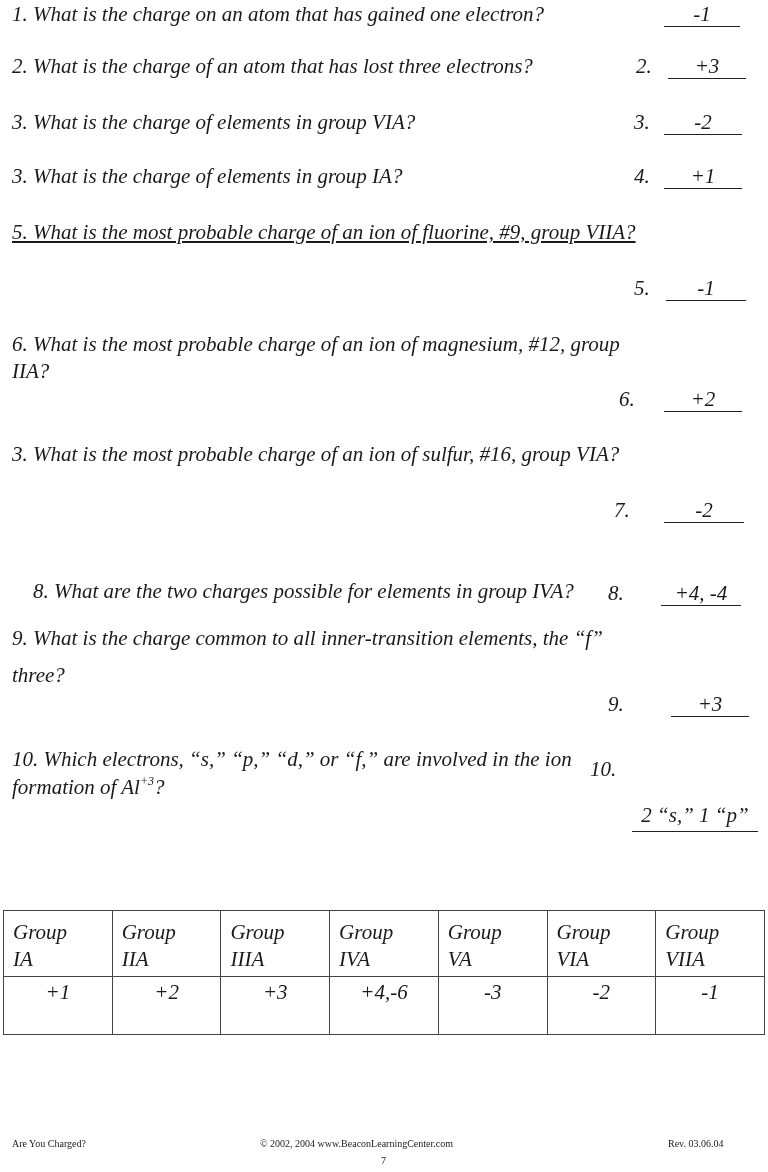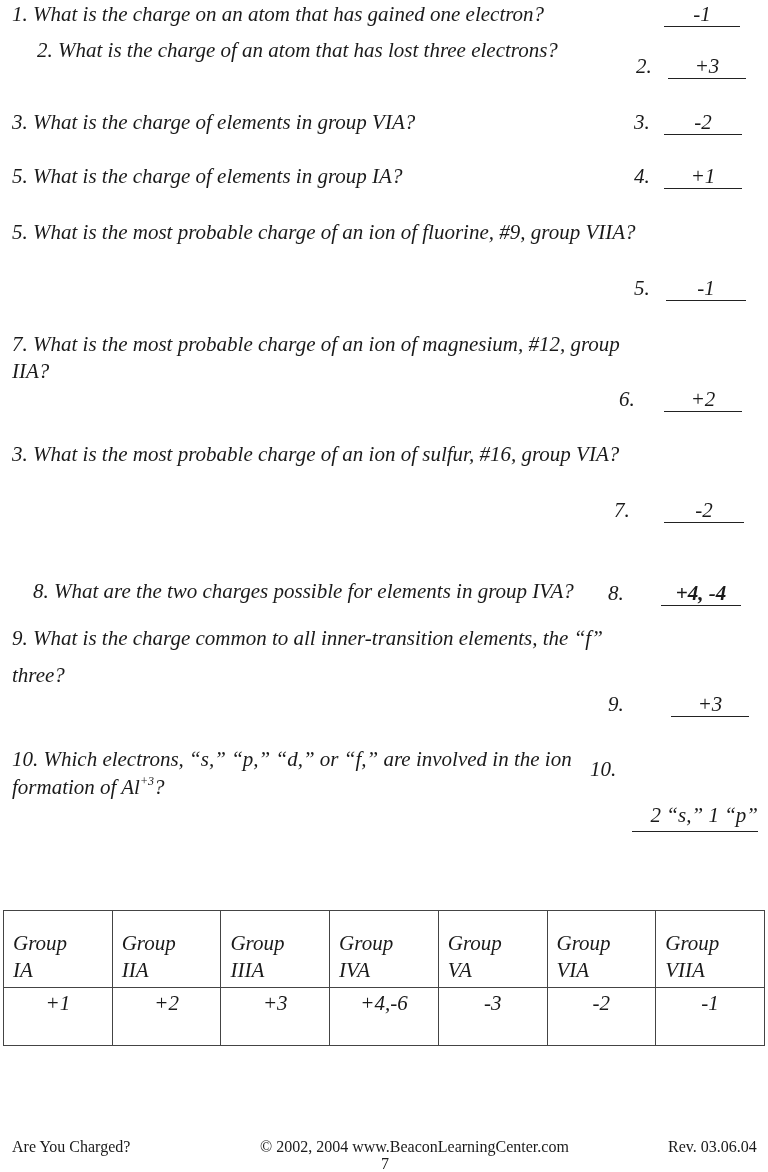--- a/index.html
+++ b/index.html
@@ -17,69 +17,69 @@
     position: absolute; font-style: italic; font-size: 21px; line-height: 28px;
     text-align: center; border-bottom: 1.5px solid #222; height: 26px;
   }
   sup { font-size: 12px; vertical-align: 9px; line-height: 0; }
   table.groups {
     position: absolute; left: 3px; top: 910px; width: 762px; height: 114px;
     border-collapse: collapse; table-layout: fixed;
     font-family: "Liberation Serif", serif; font-style: italic; font-size: 21px;
   }
   table.groups td { border: 1.5px solid #444; padding: 0; }
-  table.groups td.head { height: 57px; vertical-align: top; padding: 19px 0 0 9px; line-height: 27px; }
+  table.groups td.head { height: 57px; vertical-align: top; padding: 8px 0 0 9px; line-height: 27px; }
   table.groups td.val { height: 55px; vertical-align: top; text-align: center; padding-top: 2px; line-height: 27px; }
-  .footer { position: absolute; top: 1138px; font-family: "Liberation Serif", serif; font-size: 16px; }
+  .footer { position: absolute; top: 1138px; font-family: "Liberation Serif", serif; font-size: 10px; }
 </style>
 </head>
 <body>
 
 <div class="q" style="top:0px;">1. What is the charge on an atom that has gained one electron?</div>
 
 <div class="ans" style="left:664px; top:0px; width:76px;">-1</div>
 
-<div class="q" style="top:36px;margin-left:25px;">2. What is the charge of an atom that has lost three electrons?</div>
+<div class="q" style="top:52px;">2. What is the charge of an atom that has lost three electrons?</div>
 <div class="num" style="left:636px; top:52px;">2.</div>
 <div class="ans" style="left:668px; top:52px; width:78px;">+3</div>
 
 <div class="q" style="top:108px;">3. What is the charge of elements in group VIA?</div>
 <div class="num" style="left:634px; top:108px;">3.</div>
 <div class="ans" style="left:664px; top:108px; width:78px;">-2</div>
 
-<div class="q" style="top:162px;">5. What is the charge of elements in group IA?</div>
+<div class="q" style="top:162px;">3. What is the charge of elements in group IA?</div>
 <div class="num" style="left:634px; top:162px;">4.</div>
 <div class="ans" style="left:664px; top:162px; width:78px;">+1</div>
 
-<div class="q" style="top:218px;">5. What is the most probable charge of an ion of fluorine, #9, group VIIA?</div>
+<div class="q" style="top:218px;text-decoration:underline;">5. What is the most probable charge of an ion of fluorine, #9, group VIIA?</div>
 <div class="num" style="left:634px; top:274px;">5.</div>
 <div class="ans" style="left:666px; top:274px; width:80px;">-1</div>
 
-<div class="q" style="top:330px;">7. What is the most probable charge of an ion of magnesium, #12, group</div>
+<div class="q" style="top:330px;">6. What is the most probable charge of an ion of magnesium, #12, group</div>
 <div class="q" style="top:357px;">IIA?</div>
 <div class="num" style="left:619px; top:385px;">6.</div>
 <div class="ans" style="left:664px; top:385px; width:78px;">+2</div>
 
 <div class="q" style="top:440px;">3. What is the most probable charge of an ion of sulfur, #16, group VIA?</div>
 <div class="num" style="left:614px; top:496px;">7.</div>
 <div class="ans" style="left:664px; top:496px; width:80px;">-2</div>
 
 <div class="q" style="top:577px;margin-left:21px;">8. What are the two charges possible for elements in group IVA?</div>
 <div class="num" style="left:608px; top:579px;">8.</div>
-<div class="ans" style="left:661px; top:579px; width:80px;font-weight:bold;">+4, -4</div>
+<div class="ans" style="left:661px; top:579px; width:80px;">+4, -4</div>
 
 <div class="q" style="top:624px;">9. What is the charge common to all inner-transition elements, the “f”</div>
 <div class="q" style="top:661px;">three?</div>
 <div class="num" style="left:608px; top:690px;">9.</div>
 <div class="ans" style="left:671px; top:690px; width:78px;">+3</div>
 
 <div class="q" style="top:745px;">10. Which electrons, “s,” “p,” “d,” or “f,”  are involved in the ion</div>
 <div class="q" style="top:773px;"><span>formation of Al</span><sup>+3</sup><span>?</span></div>
 <div class="num" style="left:590px; top:755px;">10.</div>
-<div class="ans" style="left:632px; top:801px; width:126px; height:30px; text-align:right;">2 “s,” 1 “p”</div>
+<div class="ans" style="left:632px; top:801px; width:126px; height:30px; text-align:center;">2 “s,” 1 “p”</div>
 
 <table class="groups">
   <tbody>
       <tr>
     <td class="head"><span>Group</span><br><span>IA</span></td>
     <td class="head"><span>Group</span><br><span>IIA</span></td>
     <td class="head"><span>Group</span><br><span>IIIA</span></td>
     <td class="head"><span>Group</span><br><span>IVA</span></td>
     <td class="head"><span>Group</span><br><span>VA</span></td>
     <td class="head"><span>Group</span><br><span>VIA</span></td>

